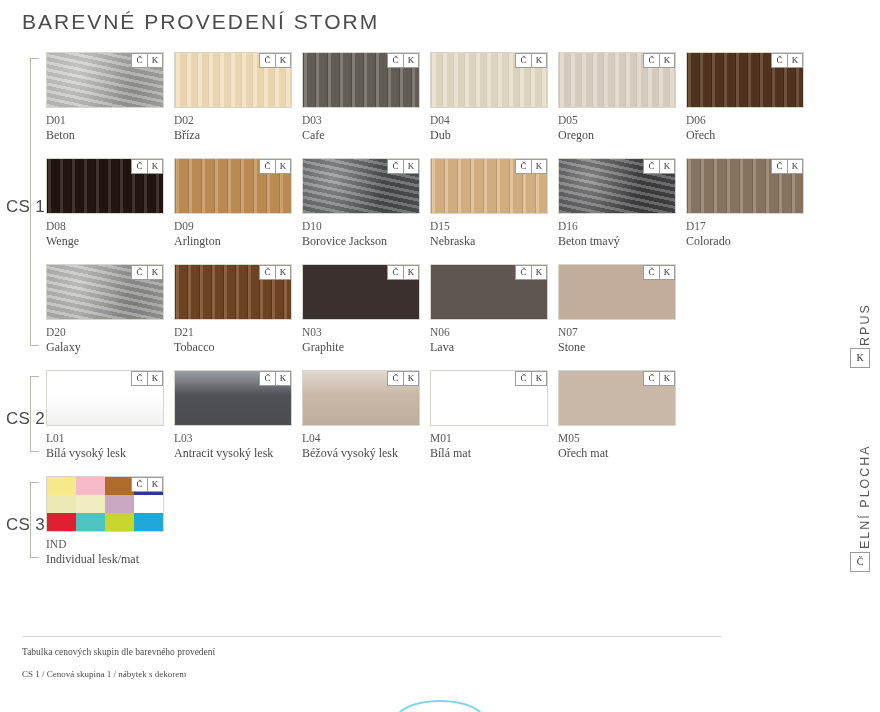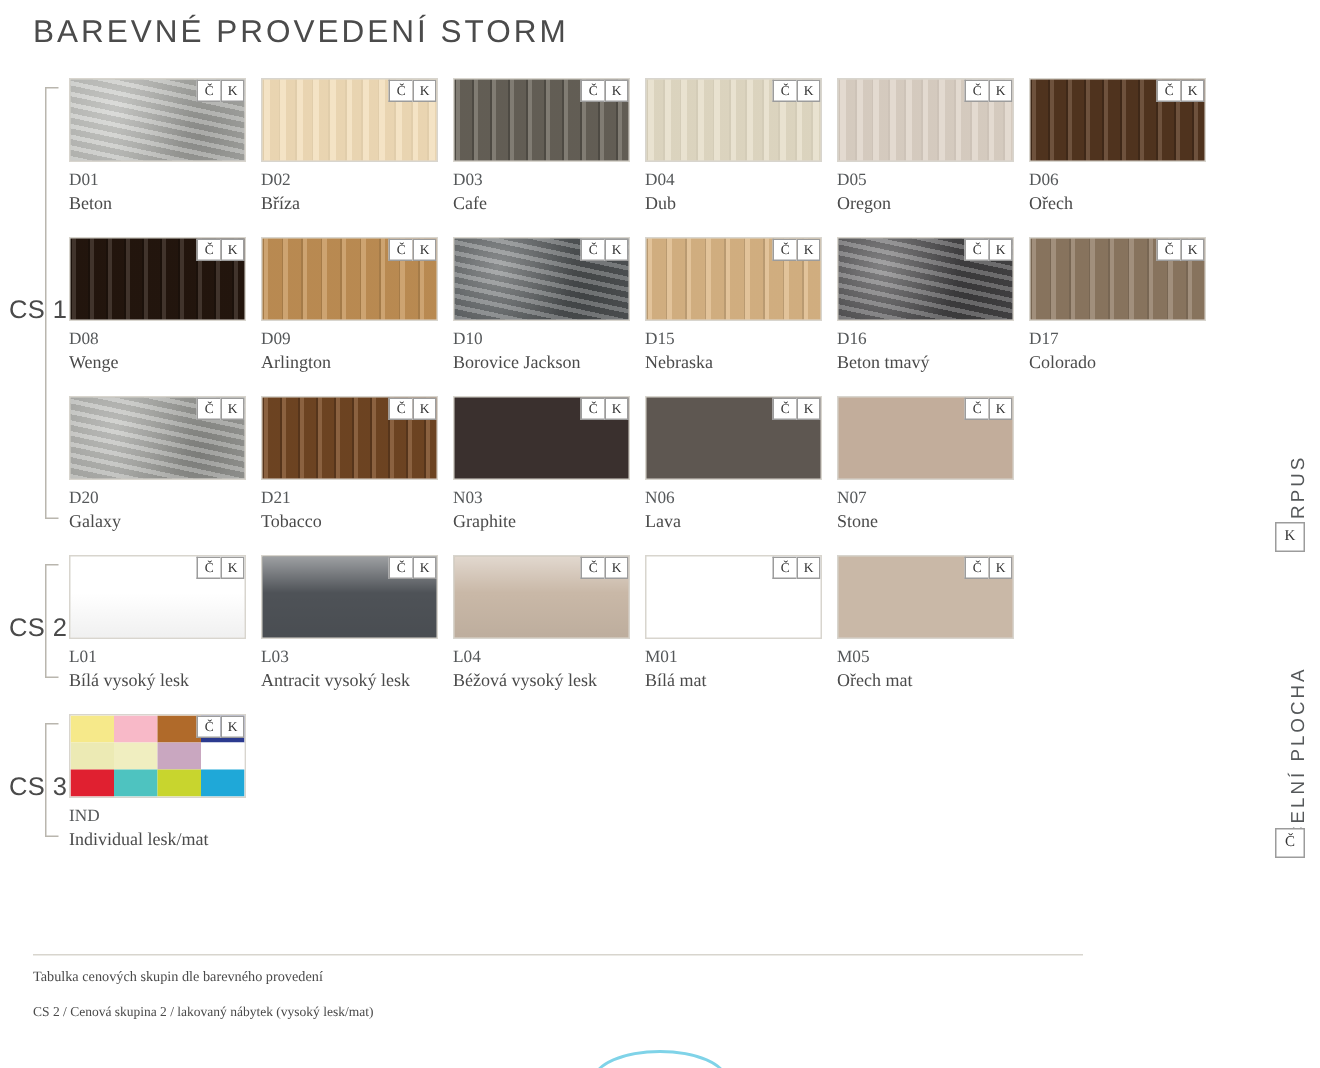--- a/index.html
+++ b/index.html
@@ -452,16 +452,16 @@
 <div class="side">
   <div class="vtext" style="right:2px; top:278px; height:90px;">KORPUS</div>
   <div class="vbox" style="right:4px; top:348px;">K</div>
   <div class="vtext" style="right:2px; top:420px; height:140px;">ČELNÍ PLOCHA</div>
   <div class="vbox" style="right:4px; top:552px;">Č</div>
 </div>
 
 <div class="footer">
   <hr>
   <div class="f-title">Tabulka cenových skupin dle barevného provedení</div>
-  <div class="f-line">CS 2 / Cenová skupina 2 / lakovaný nábytek (vysoký lesk/mat)</div>
+  <div class="f-line">CS 1 / Cenová skupina 1 / nábytek s dekorem</div>
 </div>
 
 <div class="bottom-arc"></div>
 
 </body></html>

